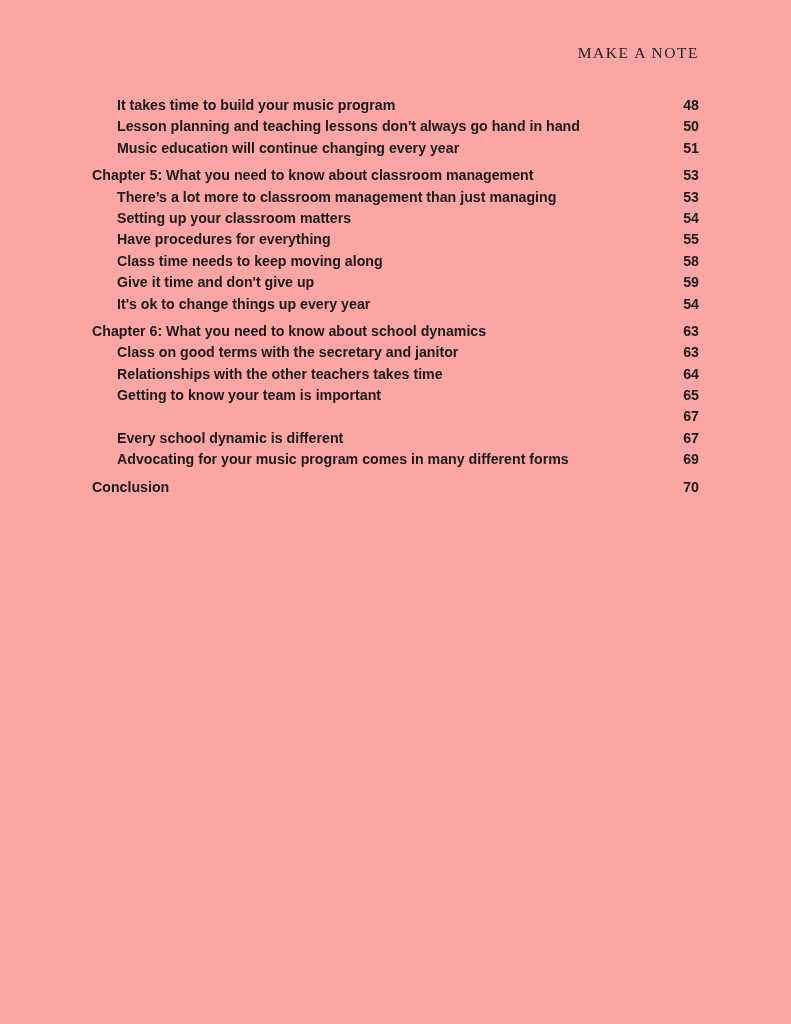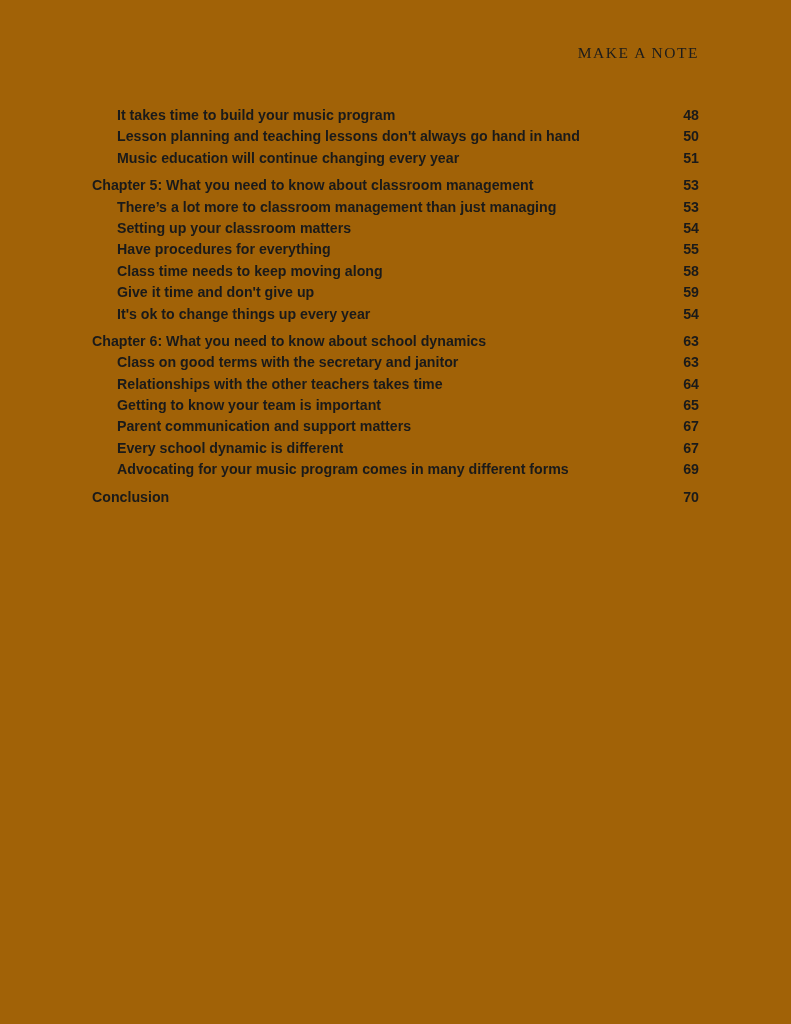--- a/index.html
+++ b/index.html
@@ -14,21 +14,21 @@
     font-family: "Liberation Sans", sans-serif;
     color: #1a1a1a;
     overflow: hidden;
   }
   .page {
     position: absolute;
     left: 0;
     top: 0;
     width: 791px;
     height: 1024px;
-    background: #a16207;
+    background: #fca5a5;
   }
   .running-head {
     position: absolute;
     right: 92px;
     top: 44px;
     font-family: "Liberation Serif", serif;
     font-size: 15.5px;
     letter-spacing: 1.55px;
     color: #1c1c1c;
     white-space: nowrap;
@@ -51,21 +51,20 @@
   .toc-row .title {
     flex: 0 1 auto;
   }
   .toc-row .leader {
     flex: 1 1 auto;
   }
   .toc-row .page-no {
     flex: 0 0 auto;
     text-align: right;
     min-width: 20px;
-    margin-top: 10px;
   }
   .level-1 {
     padding-left: 0;
     font-weight: bold;
     margin-top: 6px;
     justify-content: flex-end;
   }
   .level-1 .page-no {
     font-weight: bold;
   }
@@ -149,21 +148,20 @@
         <span class="title">Relationships with the other teachers takes time</span>
         <span class="leader"></span>
         <span class="page-no">64</span>
       </div>
       <div class="toc-row level-2">
         <span class="title">Getting to know your team is important</span>
         <span class="leader"></span>
         <span class="page-no">65</span>
       </div>
       <div class="toc-row level-2">
-        <span class="title">Parent communication and support matters</span>
         <span class="leader"></span>
         <span class="page-no">67</span>
       </div>
       <div class="toc-row level-2">
         <span class="title">Every school dynamic is different</span>
         <span class="leader"></span>
         <span class="page-no">67</span>
       </div>
       <div class="toc-row level-2">
         <span class="title">Advocating for your music program comes in many different forms</span>

